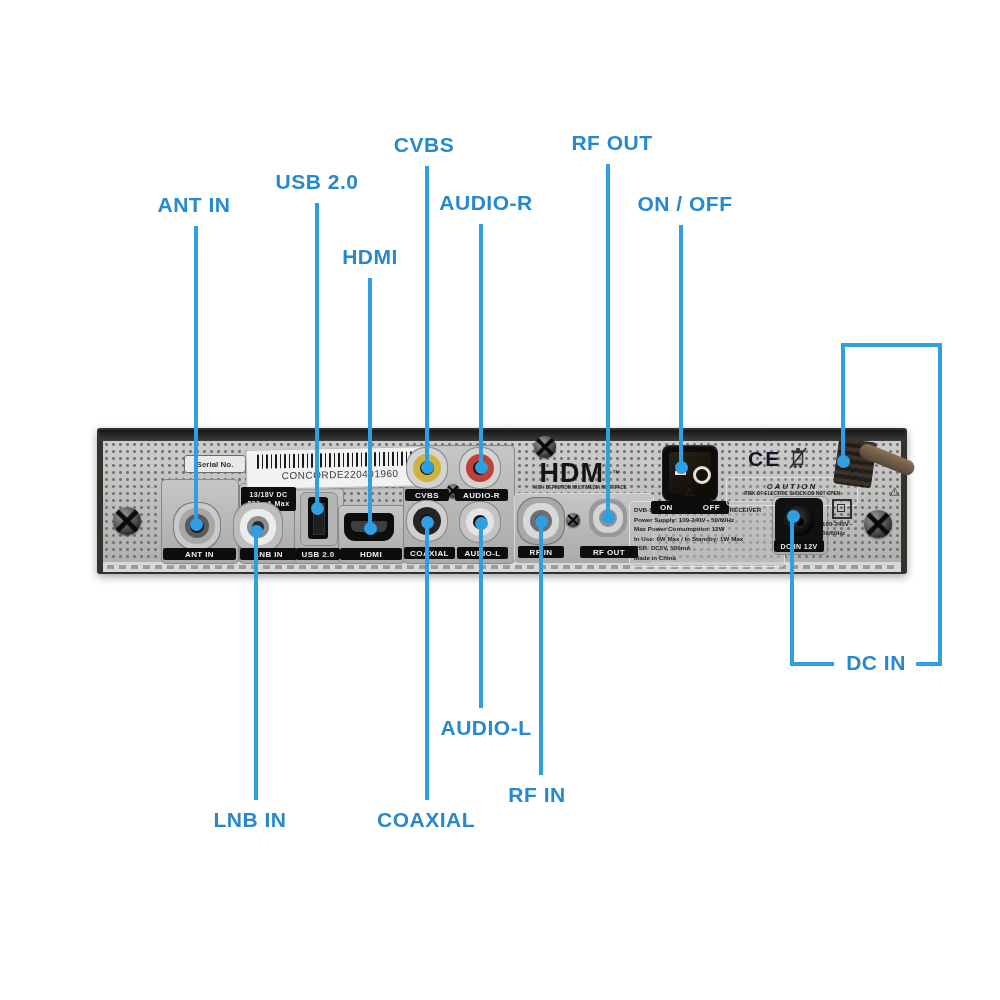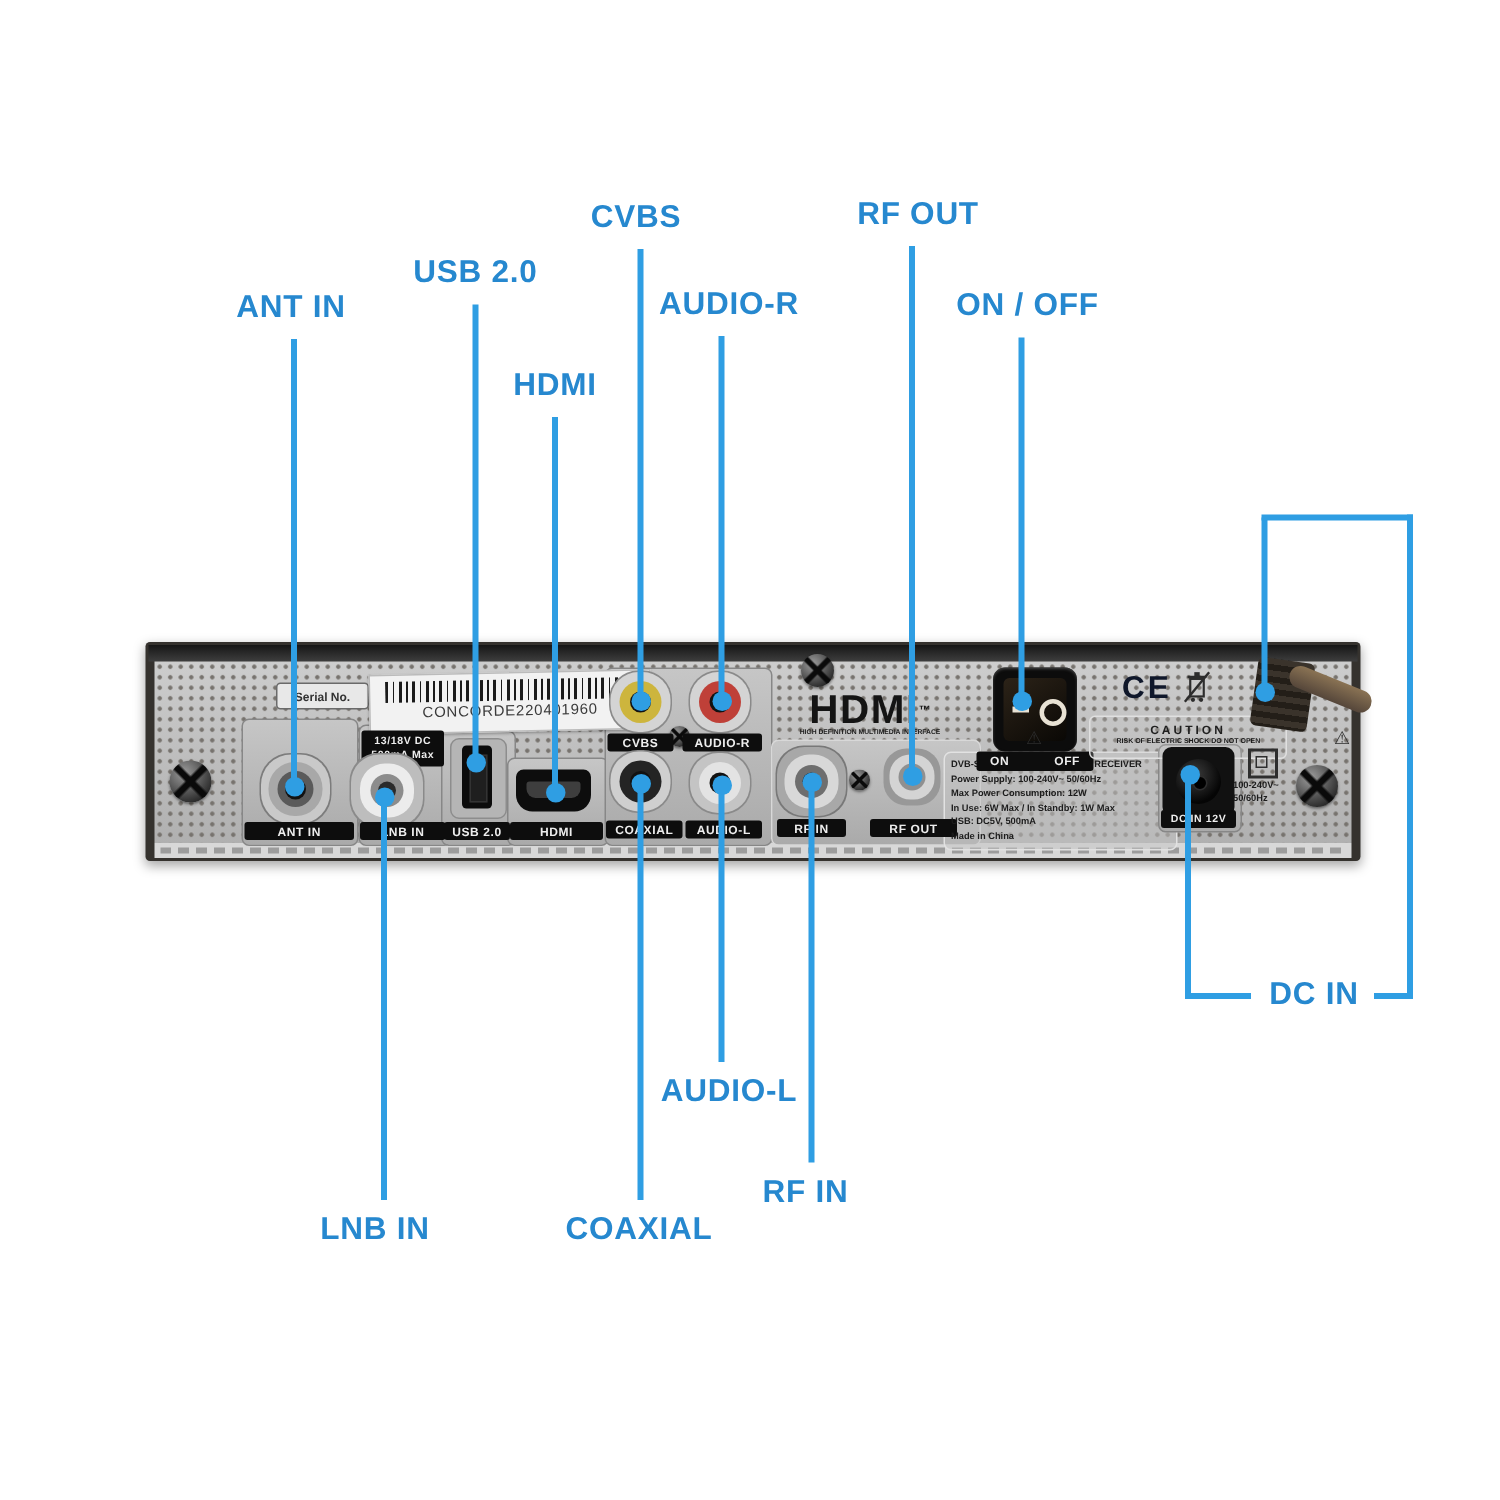--- a/index.html
+++ b/index.html
@@ -156,21 +156,21 @@
     <line x1="3" y1="5.5" x2="17" y2="5.5" stroke="#2d2d2d" stroke-width="1.6"></line>
     <rect x="8" y="2" width="4" height="3" fill="#2d2d2d"></rect>
     <circle cx="7" cy="22.5" r="1.6" fill="#2d2d2d"></circle>
     <circle cx="13" cy="22.5" r="1.6" fill="#2d2d2d"></circle>
     <line x1="1" y1="24" x2="19" y2="2" stroke="#2d2d2d" stroke-width="1.8"></line>
   </svg>
 
   <div style="position:absolute;left:726px;top:477px;width:130px;height:27px;border:1px solid #e0e0e0;border-radius:4px;background:rgba(200,200,200,.25);display:flex;align-items:center;justify-content:center;gap:5px;">
     <span style="font-size:12px;color:#2d2d2d;">⚠</span>
     <span style="text-align:center;">
-      <span style="display:block;font-size:8px;font-weight:bold;letter-spacing:2px;color:#1f1f1f;">CAUTION</span>
+      <span style="display:block;font-size:8px;font-weight:bold;letter-spacing:2px;color:#1f1f1f;font-style:italic;">CAUTION</span>
       <span class="tiny" style="display:block;font-size:9px;transform:scale(0.52);transform-origin:top center;white-space:nowrap;">RISK OF ELECTRIC SHOCK  DO NOT OPEN</span>
     </span>
     <span style="font-size:12px;color:#2d2d2d;">⚠</span>
   </div>
 
   <div style="position:absolute;left:836px;top:440px;width:38px;height:46px;border-radius:4px;transform:rotate(8deg);background:repeating-linear-gradient(180deg,#3a332b 0 4px,#231e18 4px 8px);"></div>
   <div style="position:absolute;left:858px;top:452px;width:58px;height:15px;border-radius:8px;transform:rotate(22deg);background:linear-gradient(180deg,#8a7354,#55463a);"></div>
 
   <div style="position:absolute;left:775px;top:498px;width:48px;height:46px;background:#111;border-radius:6px;">
     <div style="position:absolute;left:9px;top:8px;width:30px;height:30px;border-radius:50%;background:radial-gradient(circle at 40% 35%,#3e3e3e,#050505 70%);"></div>

